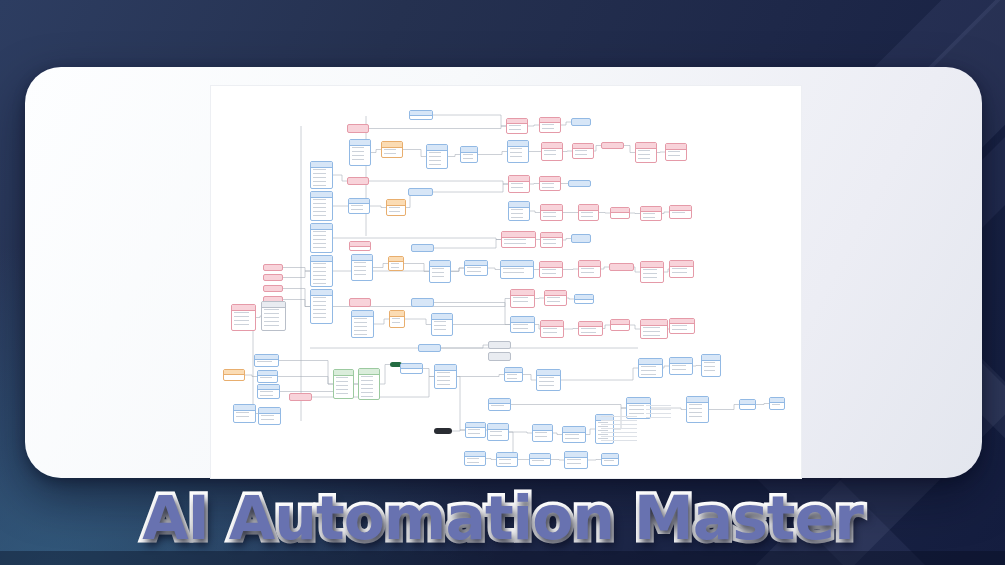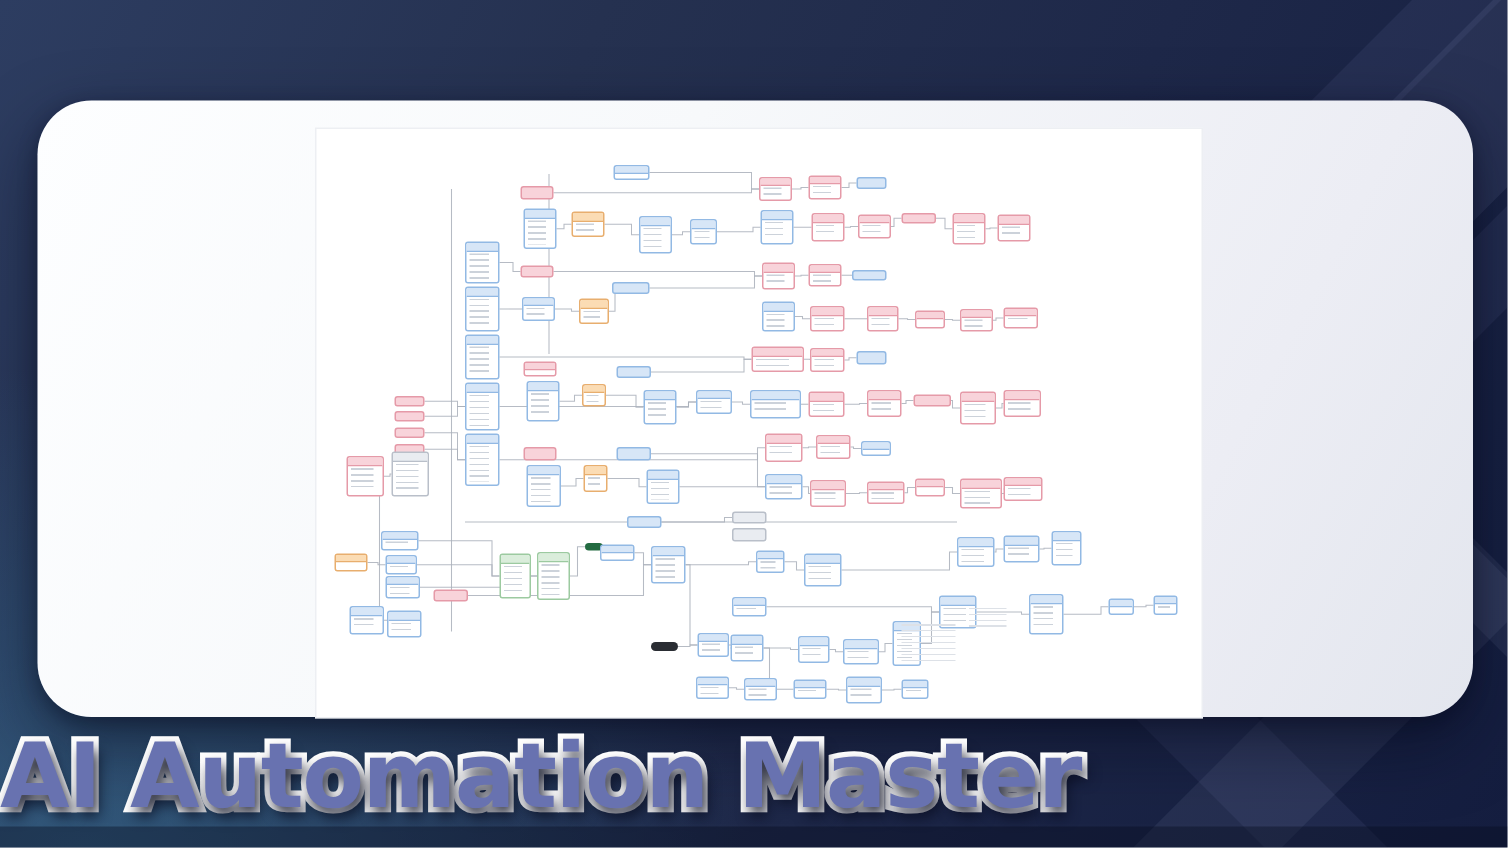--- a/index.html
+++ b/index.html
@@ -25,21 +25,21 @@
   }
   .canvas{
     position:absolute;left:185px;top:18px;width:590px;height:392px;
     background:#ffffff;border:1px solid rgba(225,228,235,0.6);
   }
   .canvas svg{position:absolute;left:0;top:0;}
   .node{position:absolute;box-sizing:border-box;background:#fff;border-radius:2px;}
   .node .hdr{border-radius:1px 1px 0 0;}
   .node .lines{position:absolute;}
   .title{
-    position:absolute;left:0;right:0;top:487px;
+    position:absolute;left:0;right:0;top:487px;text-align:center;
     font-size:60px;font-weight:bold;letter-spacing:-1px;line-height:1.05;
     -webkit-text-stroke:7px #ffffff;paint-order:stroke fill;
     text-shadow:3px 6px 9px rgba(8,12,30,0.85);
     margin:0;
   }
 </style>
 </head>
 <body>
 
 <div class="glow"></div>

